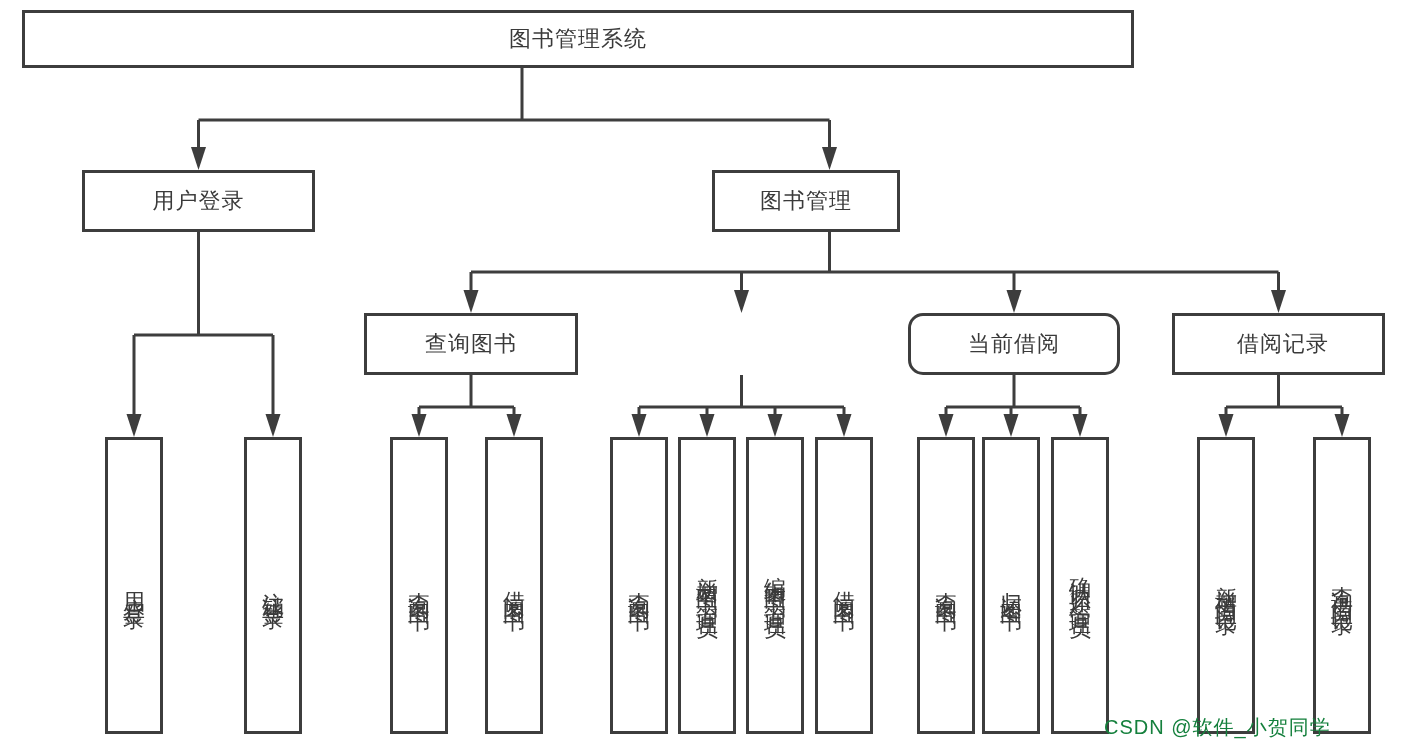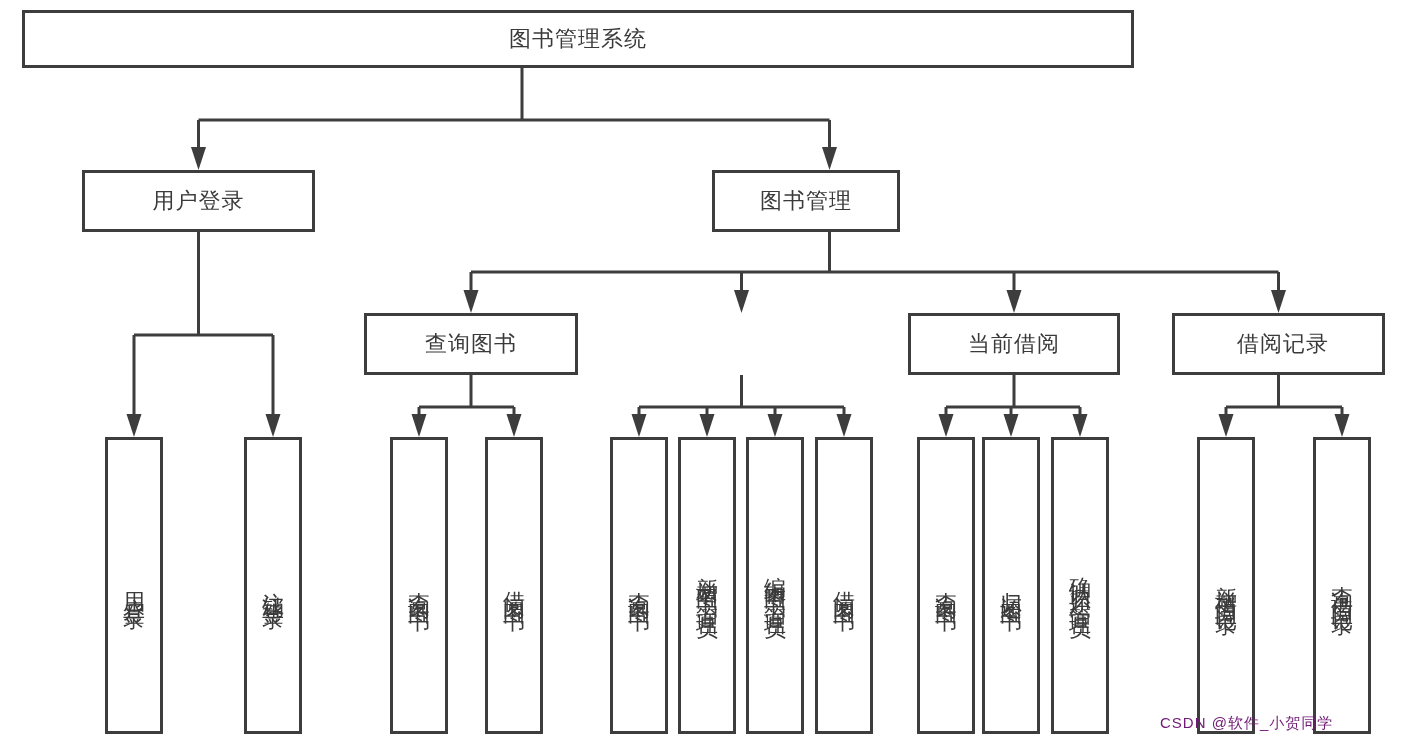--- a/index.html
+++ b/index.html
@@ -39,24 +39,24 @@
   }
   .vbox {
     writing-mode: vertical-rl;
     text-orientation: mixed;
     font-size: 22px;
     letter-spacing: 6px;
     line-height: 1;
   }
   .watermark {
     position: absolute;
-    left: 1160px;
+    left: 1104px;
     top: 714px;
-    font-size: 15px;
-    color: #701a75;
+    font-size: 20px;
+    color: #15803d;
     letter-spacing: 1px;
     white-space: nowrap;
     z-index: 5;
   }
 </style>
 </head>
 <body>
 
 <div id="stage">
 
@@ -92,21 +92,21 @@
       <polygon points="1334.5,414 1349.5,414 1342,437"></polygon>
     </g>
   </svg>
 
   <div class="node hbox" style="left:22px; top:10px; width:1112px; height:58px;">图书管理系统</div>
 
   <div class="node hbox" style="left:82px; top:170px; width:233px; height:62px;">用户登录</div>
   <div class="node hbox" style="left:712px; top:170px; width:188px; height:62px;">图书管理</div>
 
   <div class="node hbox" style="left:364px; top:313px; width:214px; height:62px;">查询图书</div>
-  <div class="node hbox" style="left:908px; top:313px; width:212px; height:62px;">当前借阅</div>
+  <div class="node hbox" style="left:908px; top:313px; width:212px; height:62px;border-radius:15px;">当前借阅</div>
   <div class="node hbox" style="left:1172px; top:313px; width:213px; height:62px;padding-left:9px;">借阅记录</div>
 
   <div class="node vbox" style="left:105px; top:437px; width:58px; height:297px;">用户登录</div>
   <div class="node vbox" style="left:244px; top:437px; width:58px; height:297px;">注销登录</div>
 
   <div class="node vbox" style="left:390px; top:437px; width:58px; height:297px;">查询图书</div>
   <div class="node vbox" style="left:485px; top:437px; width:58px; height:297px;">借阅图书</div>
 
   <div class="node vbox" style="left:610px; top:437px; width:58px; height:297px;">查询图书</div>
   <div class="node vbox" style="left:678px; top:437px; width:58px; height:297px;">新增图书（管理员）</div>

